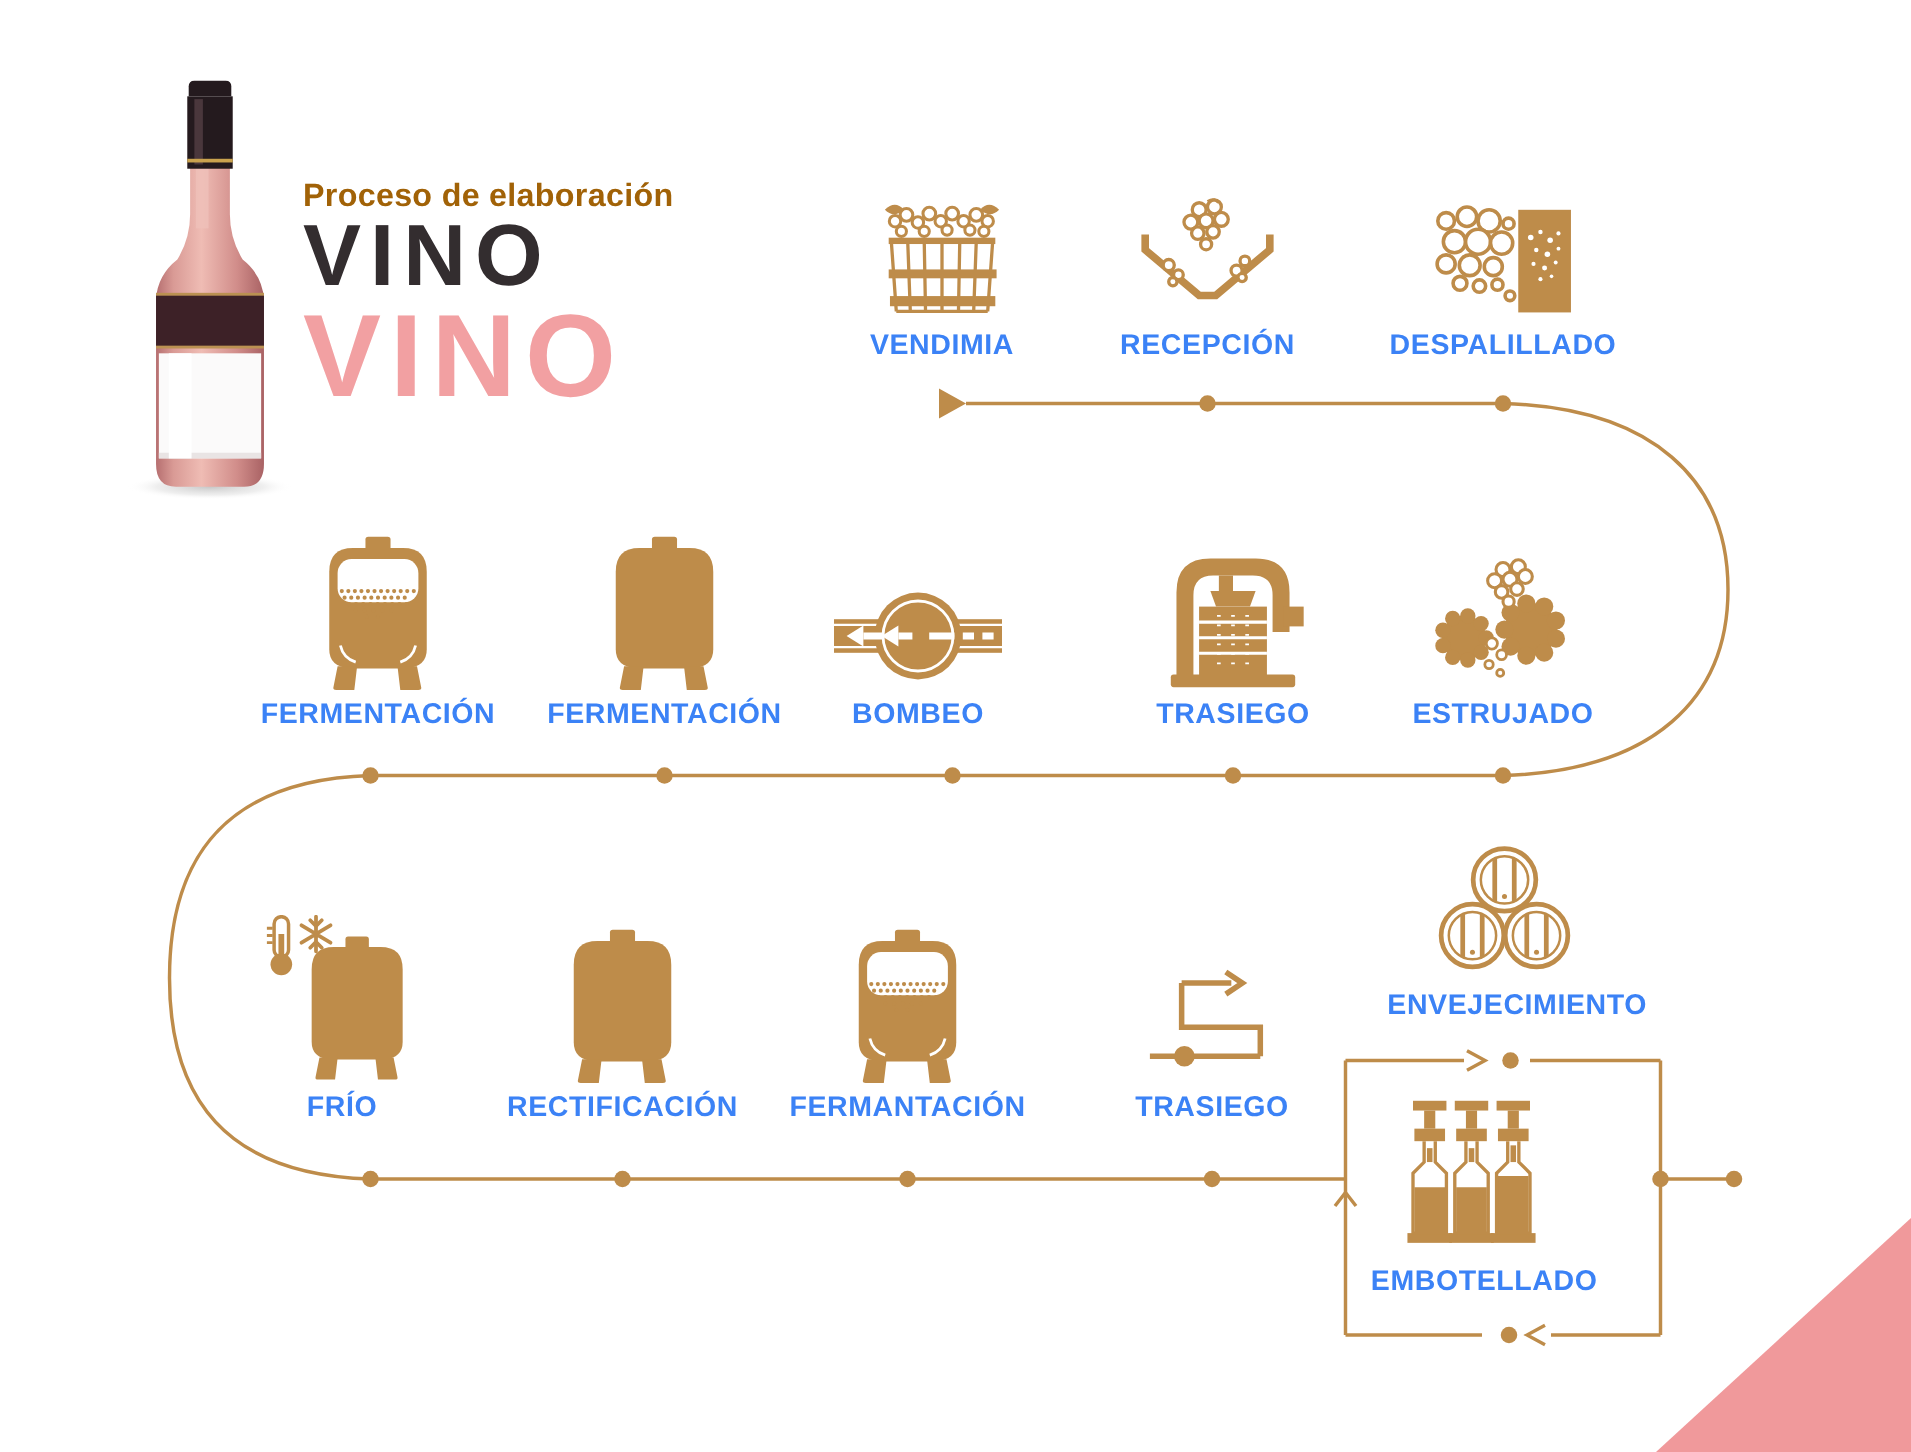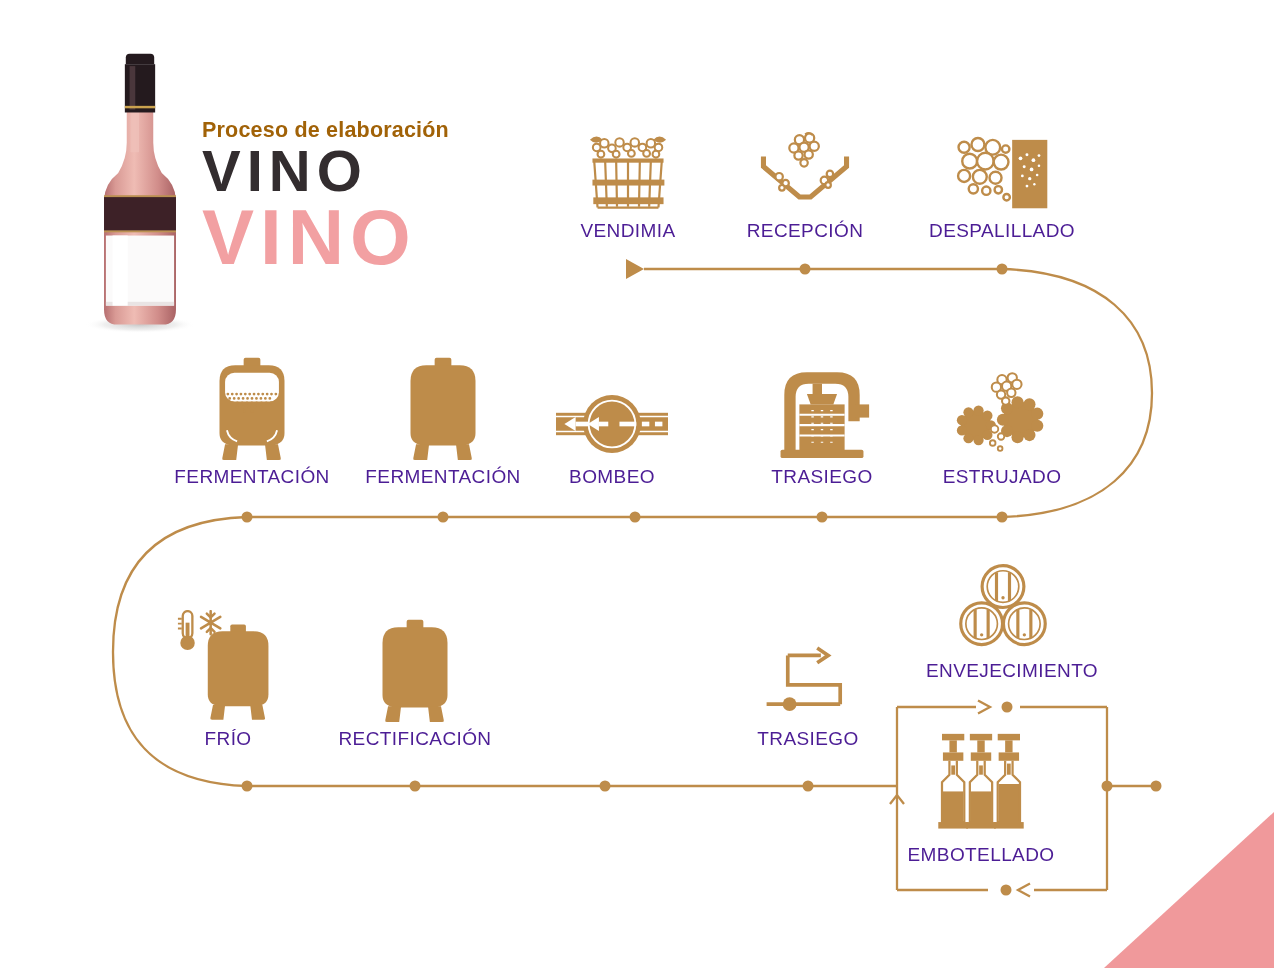--- a/index.html
+++ b/index.html
@@ -7,27 +7,27 @@
           font-family:"Liberation Sans",sans-serif;}
   .layer{position:absolute;left:0;top:0;}
   
   #title{position:absolute;left:202px;top:118px;}
   .kicker{font-size:21.5px;font-weight:bold;color:#a16207;letter-spacing:.2px;}
   .t-main{font-size:58px;font-weight:bold;color:#332d2f;letter-spacing:6px;line-height:.95;margin-top:0;}
   .t-sub{font-size:78px;font-weight:bold;color:#f2a0a2;letter-spacing:6px;line-height:.95;margin-top:2px;}
   
   .stage{position:absolute;width:160px;text-align:center;}
   .stage .icon{display:flex;align-items:flex-end;justify-content:center;}
-  .stage .label{margin-top:6px;font-size:19px;font-weight:normal;color:#4c1d95;
+  .stage .label{margin-top:6px;font-size:19px;font-weight:bold;color:#3b82f6;
                 letter-spacing:.4px;white-space:nowrap;}
   .r1 .icon{height:86px;}
   .r2 .icon{height:110px;}
   .r3 .icon{height:122px;}
   .wide{width:190px;text-align:right;}
-  .boxstage{width:168px;}
+  .boxstage{width:168px;text-align:right;}
   svg{display:block;}
 </style>
 </head>
 <body>
 
 <div id="canvas">
 
   <svg class="layer" width="1274" height="968" viewBox="0 0 1274 968">
     <g stroke="#be8c4a" stroke-width="2.3" fill="none">
       <path d="M644,269 H1002"></path>
@@ -363,20 +363,42 @@
           <rect x="36" y="2" width="18" height="10" rx="2"></rect>
           <path d="M10,27 Q10,10 27,10 H63 Q80,10 80,27 V83 Q80,95 66,96.5 H24 Q10,95 10,83 Z"></path>
           <path d="M16,95 L13,110 q-0.5,2 2,2 h13 l2,-17 z"></path>
           <path d="M59,95 l2,17 h13 q2.5,0 2,-2 l-3,-15 z"></path>
         </g>
       </svg>
     </div>
     <div class="label">RECTIFICACIÓN</div>
   </div>
 
+  <div class="stage r3" style="left:525px;top:600px">
+    <div class="icon">
+      <svg width="84" height="104" viewBox="0 0 90 112">
+        <g fill="#be8c4a">
+          <rect x="36" y="2" width="18" height="10" rx="2"></rect>
+          <path d="M10,27 Q10,10 27,10 H63 Q80,10 80,27 V83 Q80,95 66,96.5 H24 Q10,95 10,83 Z"></path>
+          <path d="M16,95 L13,110 q-0.5,2 2,2 h13 l2,-17 z"></path>
+          <path d="M59,95 l2,17 h13 q2.5,0 2,-2 l-3,-15 z"></path>
+        </g>
+        <rect x="16" y="18" width="58" height="31" rx="10" fill="#fff"></rect>
+        <g stroke="#be8c4a" stroke-width="3" stroke-linecap="round" fill="none">
+          <path d="M19,41 H71" stroke-dasharray="0 4.7"></path>
+          <path d="M21,45.7 H69" stroke-dasharray="0 4.8"></path>
+          <path d="M24,50.4 H66" stroke-dasharray="0 5.2"></path>
+          <path d="M29,55 H61" stroke-dasharray="0 6.4"></path>
+          <path d="M37,59.5 H53" stroke-dasharray="0 8"></path>
+        </g>
+        <path d="M18,80 q2,9 11,12 M72,80 q-2,9 -11,12" stroke="#fff" stroke-width="2" fill="none"></path>
+      </svg>
+    </div>
+    <div class="label">FERMANTACIÓN</div>
+  </div>
 
   <div class="stage r3" style="left:728px;top:600px">
     <div class="icon">
       <svg width="92" height="78" viewBox="0 0 100 80">
         <g stroke="#be8c4a" stroke-width="4" fill="none">
           <path d="M28,10 H64"></path>
           <path d="M60,2 L72,10 L60,18"></path>
           <path d="M28,10 V42 H85 V63"></path>
           <path d="M5,63 H85"></path>
         </g>

